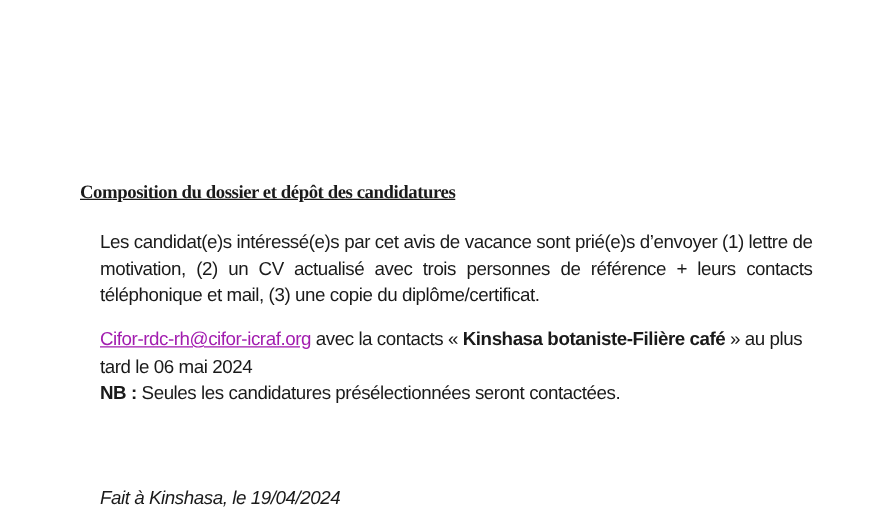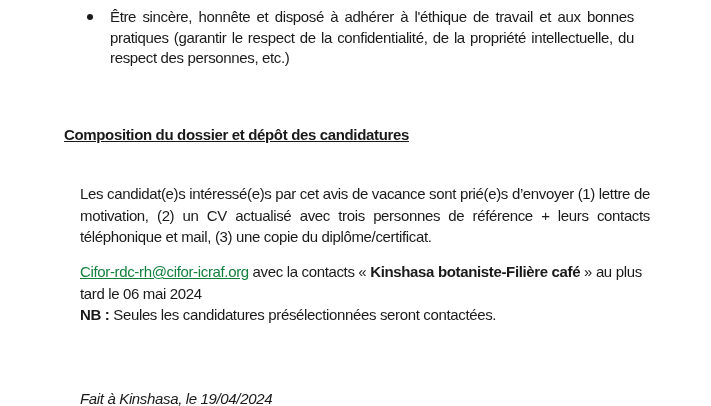--- a/index.html
+++ b/index.html
@@ -42,54 +42,51 @@
       position: absolute;
       left: 3px;
       top: 7px;
       width: 6px;
       height: 6px;
       border-radius: 50%;
       background: #1a1a1a;
     }
     .heading {
       position: absolute;
-      top: 125px;
+      top: 144px;
       left: 0;
       font-weight: bold;
       text-decoration: underline;
       line-height: 20px;
+      font-family: Liberation Serif, serif;
     }
     .para {
       position: absolute;
       left: 0;
       width: 570px;
       line-height: 21.5px;
       text-align: justify;
       margin: 16px;
     }
     .p1 { top: 167px; }
     .p2 { top: 245px; text-align: left; line-height: 21.5px; }
     .p3 { top: 288px; }
     .p4 { top: 372px; font-style: italic; }
     a.email {
-      color: #15803d;
+      color: #a21caf;
       text-decoration: underline;
     }
     b { font-weight: bold; }
   </style>
 </head>
 <body>
 
 <div class="page">
 
   <ul class="bullets">
-    <li>
-      <span class="dot"></span>
-      <span>Être sincère, honnête et disposé à adhérer à l'éthique de travail et aux bonnes pratiques (garantir le respect de la confidentialité, de la propriété intellectuelle, du respect des personnes, etc.)</span>
-    </li>
   </ul>
 
   <div class="heading">Composition du dossier et dépôt des candidatures</div>
 
   <p class="para p1">Les candidat(e)s intéressé(e)s par cet avis de vacance sont prié(e)s d’envoyer (1) lettre de motivation, (2) un CV actualisé avec trois personnes de référence + leurs contacts téléphonique et mail, (3) une copie du diplôme/certificat.</p>
 
   <p class="para p2">
     <a class="email" href="#">Cifor-rdc-rh@cifor-icraf.org</a><span> avec la contacts « </span><b>Kinshasa botaniste-Filière café</b><span> » au plus tard le 06 mai 2024</span>
   </p>
 

